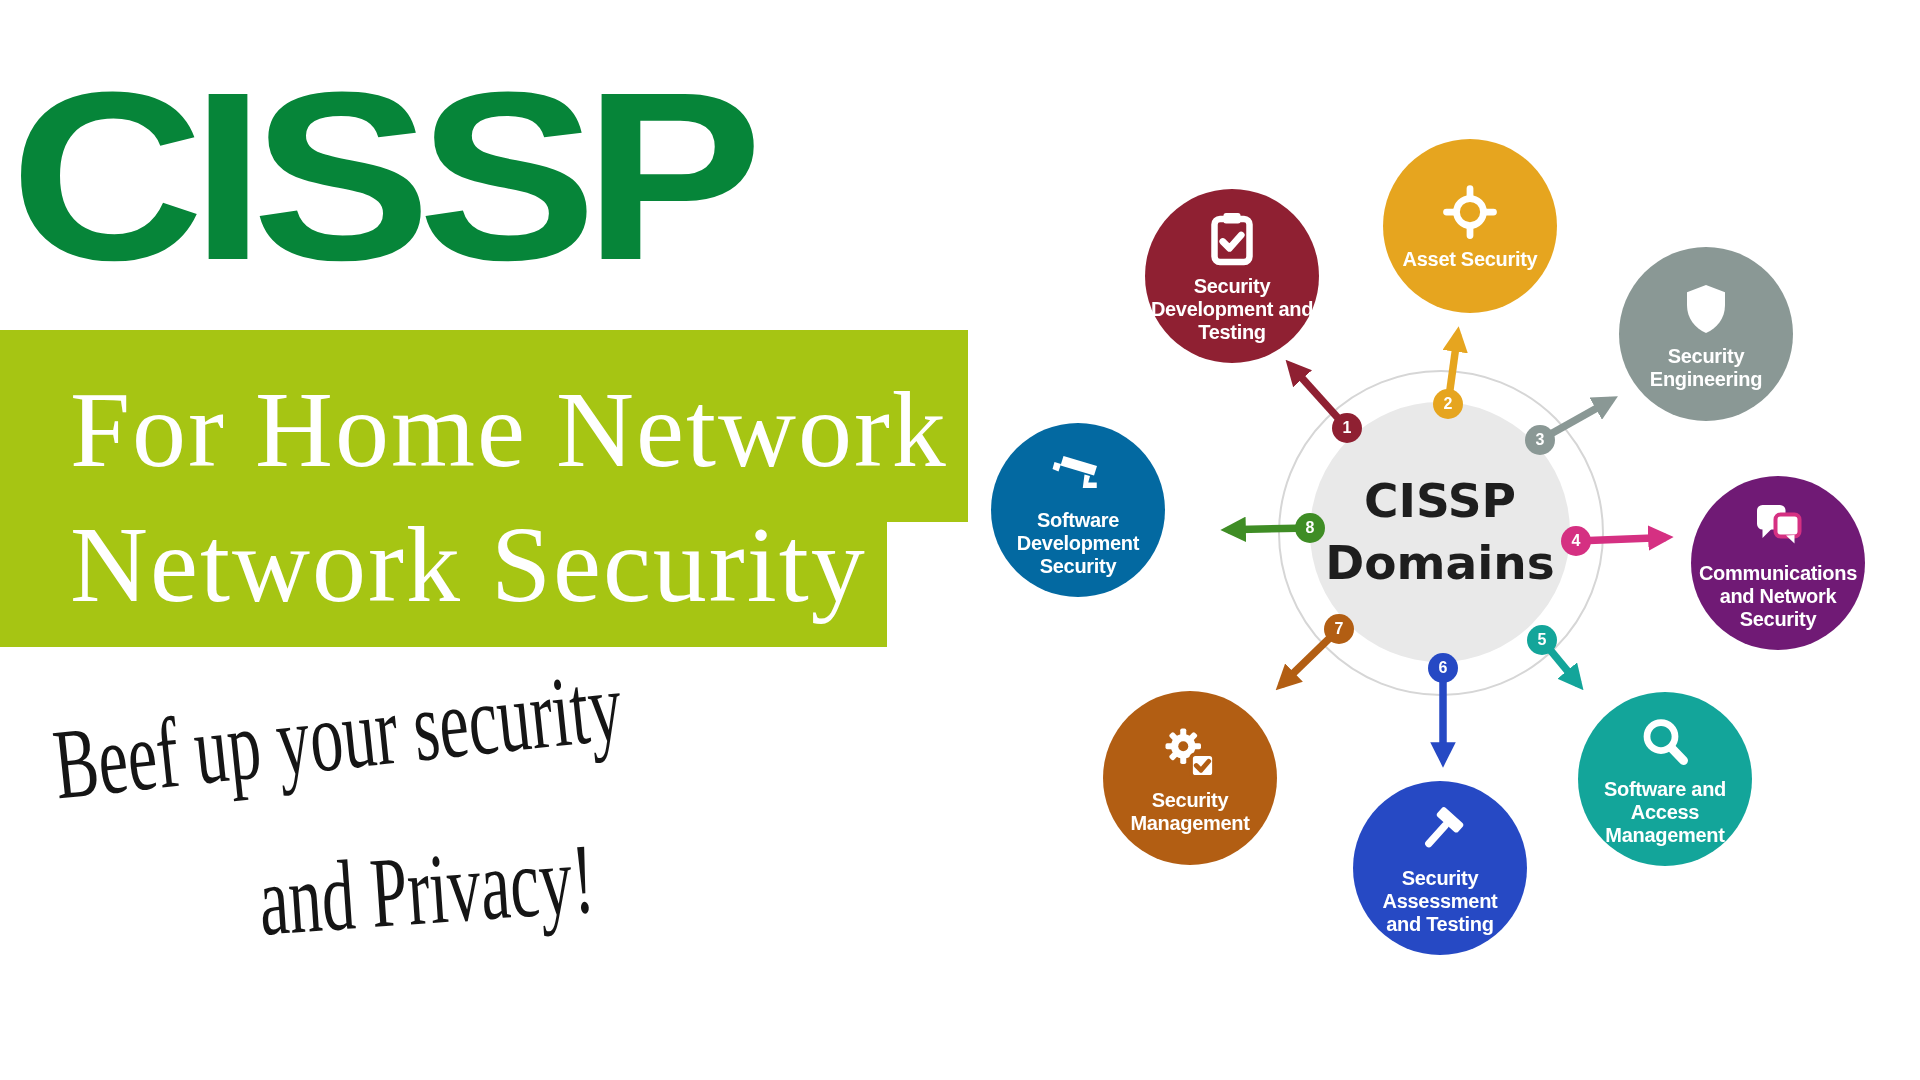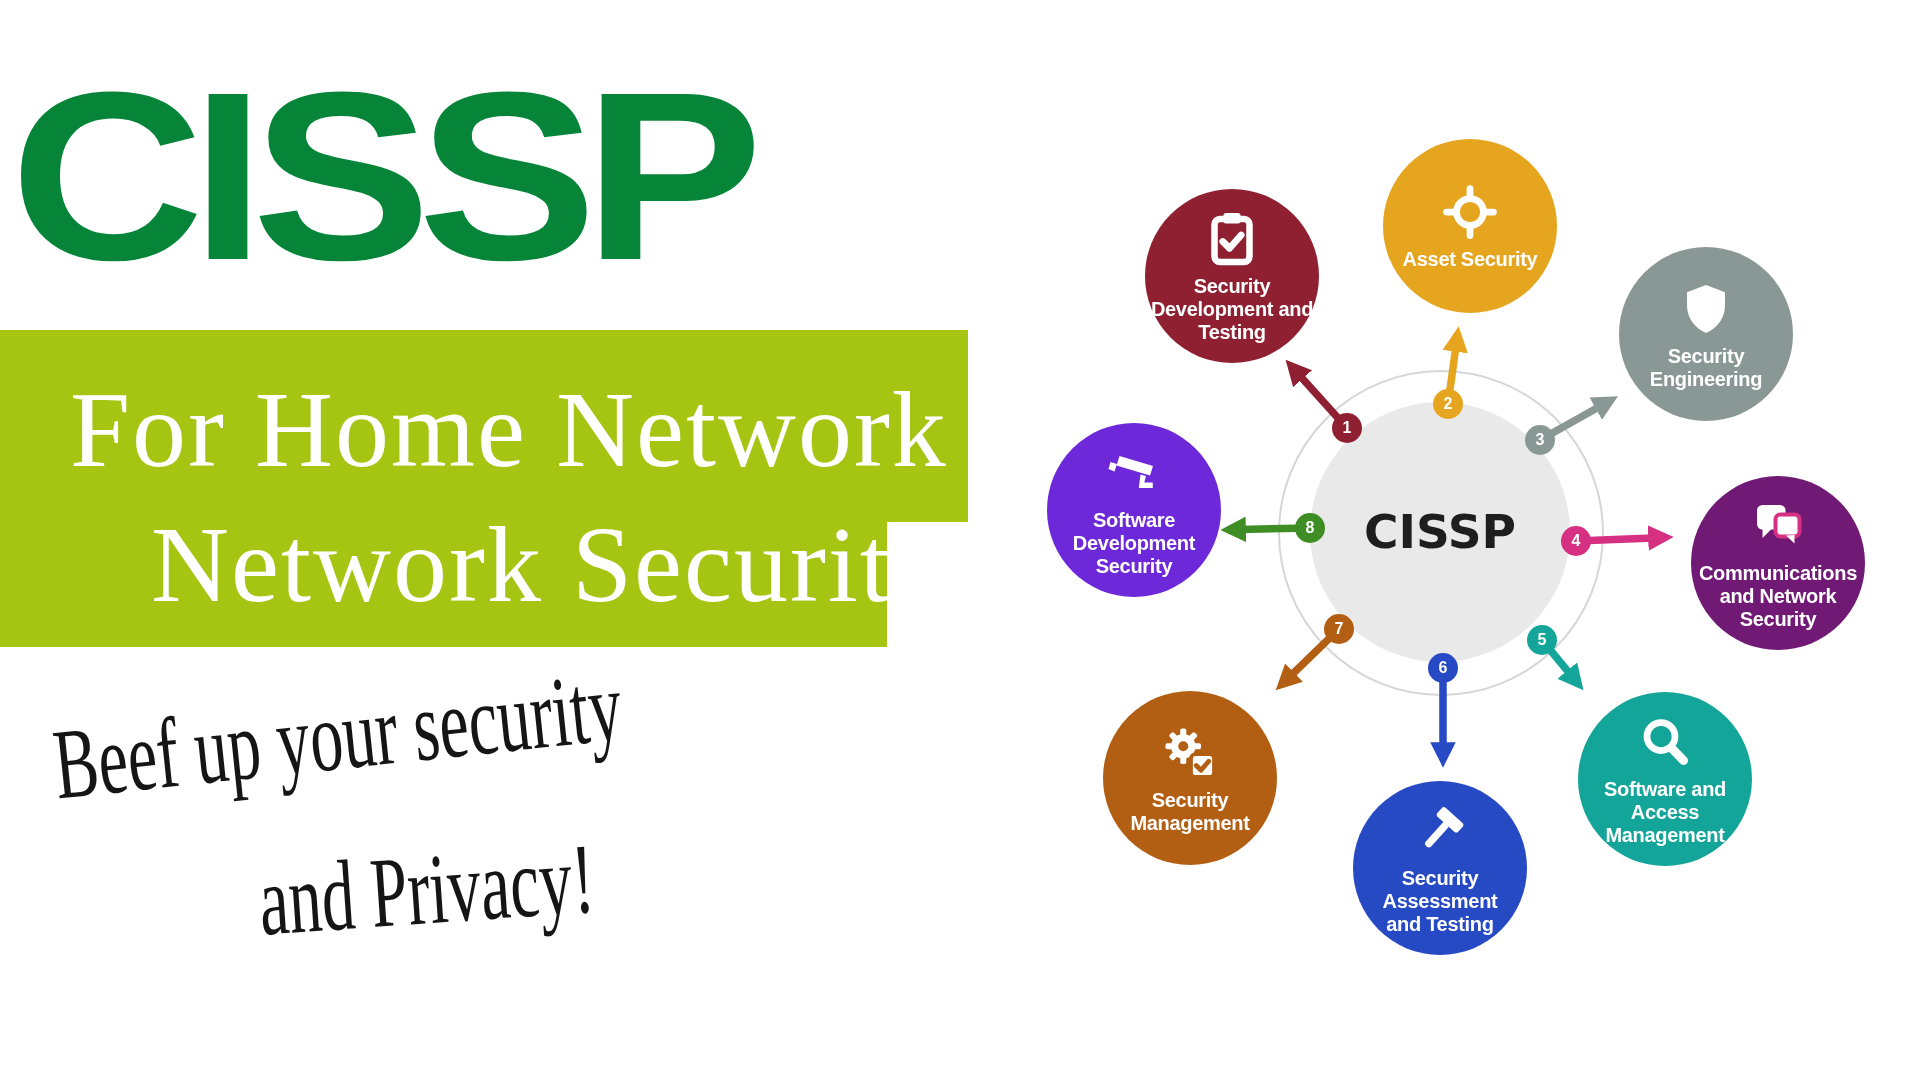--- a/index.html
+++ b/index.html
@@ -8,38 +8,38 @@
 
   
   .wordmark{position:absolute;left:10px;top:56px;font-family:"Liberation Sans",sans-serif;
     font-weight:700;font-size:240px;line-height:1;letter-spacing:-12px;
     transform:scaleX(1.12);transform-origin:left top;white-space:nowrap;}
   .banner-rect{position:absolute;left:0;}
   .banner-top{top:330px;width:968px;height:192px;}
   .banner-bottom{top:522px;width:887px;height:125px;}
   .banner-text{position:absolute;left:70px;top:362px;font-family:"Liberation Serif",serif;
     font-weight:400;font-size:108px;line-height:135px;letter-spacing:2px;white-space:nowrap;z-index:2;}
-  .banner-text div{display:block;text-align:right;}
+  .banner-text div{display:block;}
   .tagline{position:absolute;font-family:cursive;font-size:100px;
     transform-origin:left top;white-space:nowrap;line-height:1.2;}
   .tagline-1{left:48px;top:706px;transform:rotate(-6deg) scaleX(0.66);}
   .tagline-2{left:255px;top:842px;transform:rotate(-4deg) scaleX(0.66);}
 
   
   .diagram{position:absolute;left:0;top:0;width:1920px;height:1080px;}
   .ring{position:absolute;border-radius:50%;border:2px solid #d6d6d6;z-index:1;}
   .disc{position:absolute;border-radius:50%;display:flex;flex-direction:column;align-items:center;
     justify-content:center;text-align:center;font-family:"DejaVu Sans","Liberation Sans",sans-serif;
     font-weight:700;font-size:47px;line-height:62px;z-index:2;}
   #arrows{position:absolute;left:0;top:0;z-index:3;pointer-events:none;}
   .badge{position:absolute;width:30px;height:30px;border-radius:50%;color:#fff;font-weight:700;
     font-size:16px;display:flex;align-items:center;justify-content:center;z-index:4;
     font-family:"Liberation Sans",sans-serif;}
   .domain-circle{position:absolute;width:174px;height:174px;border-radius:50%;display:flex;
-    flex-direction:column;justify-content:center;color:#fff;text-align:center;z-index:5;}
+    flex-direction:column;align-items:center;justify-content:center;color:#fff;text-align:center;z-index:5;}
   .domain-icon{height:62px;display:flex;align-items:center;justify-content:center;margin-bottom:5px;}
   .domain-icon svg{width:60px;height:60px;display:block;}
   .domain-label{font-family:"Liberation Sans",sans-serif;font-weight:700;font-size:20px;
     line-height:23px;letter-spacing:-0.3px;}
   .domain-label span{display:block;}
 </style>
 </head>
 <body>
 
 <div class="wordmark" style="color: rgb(6, 133, 57);">CISSP</div>
@@ -51,20 +51,21 @@
   <div>Network Security</div>
 </div>
 
 <div class="tagline tagline-1" style="color: rgb(21, 21, 21);">Beef up your security</div>
 <div class="tagline tagline-2" style="color: rgb(21, 21, 21);">and Privacy!</div>
 
 <div class="diagram">
   <div class="ring" id="outer-ring" style="left: 1278px; top: 370px; height: 322px; width: 322px; border-color: rgb(214, 214, 214);"></div>
   <div class="disc" id="center-disc" style="left: 1310px; top: 402px; height: 260px; width: 260px; background: rgb(233, 233, 233); color: rgb(30, 30, 30);">
     <span>CISSP</span>
+    <span>Domains</span>
   </div>
   <svg id="arrows" width="1920" height="1080">
     <defs id="arrow-defs">
         <marker id="ah-1" viewBox="0 0 10 10" refX="7" refY="5" markerWidth="3.4" markerHeight="3.4" orient="auto">
           <path d="M0,0 L10,5 L0,10 z" fill="#8F2032"></path>
         </marker>
         <marker id="ah-2" viewBox="0 0 10 10" refX="7" refY="5" markerWidth="3.4" markerHeight="3.4" orient="auto">
           <path d="M0,0 L10,5 L0,10 z" fill="#E6A51F"></path>
         </marker>
         <marker id="ah-3" viewBox="0 0 10 10" refX="7" refY="5" markerWidth="3.4" markerHeight="3.4" orient="auto">
@@ -203,21 +204,21 @@
     <rect x="12.4" y="12.4" width="9.2" height="9.2" rx="1.8" fill="#fff" stroke="var(--bg)" stroke-width="1.5"></rect>
     <path d="M14.5 17l1.9 1.9 3.1-3.6" fill="none" stroke="var(--bg)" stroke-width="1.9" stroke-linecap="round" stroke-linejoin="round"></path>
   </svg>
       </div>
       <div class="domain-label">
         <span>Security</span>
         <span>Management</span>
       </div>
     </div>
     <div class="badge" style="left: 1324px; top: 614px; background: rgb(178, 94, 19);">7</div>
-    <div class="domain-circle" style="left: 1047px; top: 423px; height: 174px; width: 174px; background: #6d28d9; --bg: #3F8D25;">
+    <div class="domain-circle" style="left: 991px; top: 423px; height: 174px; width: 174px; background: #0369a1; --bg: #3F8D25;">
       <div class="domain-icon">
         <svg viewBox="0 0 24 24">
     <g fill="#fff">
       <polygon points="6.2,5.2 19.6,9.2 18.4,13 5,9"></polygon>
       <polygon points="2.6,7.6 5.2,8.4 4.2,11.4 1.8,10.4"></polygon>
       <path d="M14.6 12.6l2.2.6-.7 2.6h3.4v2.2h-5.6z"></path>
     </g>
   </svg>
       </div>
       <div class="domain-label">

